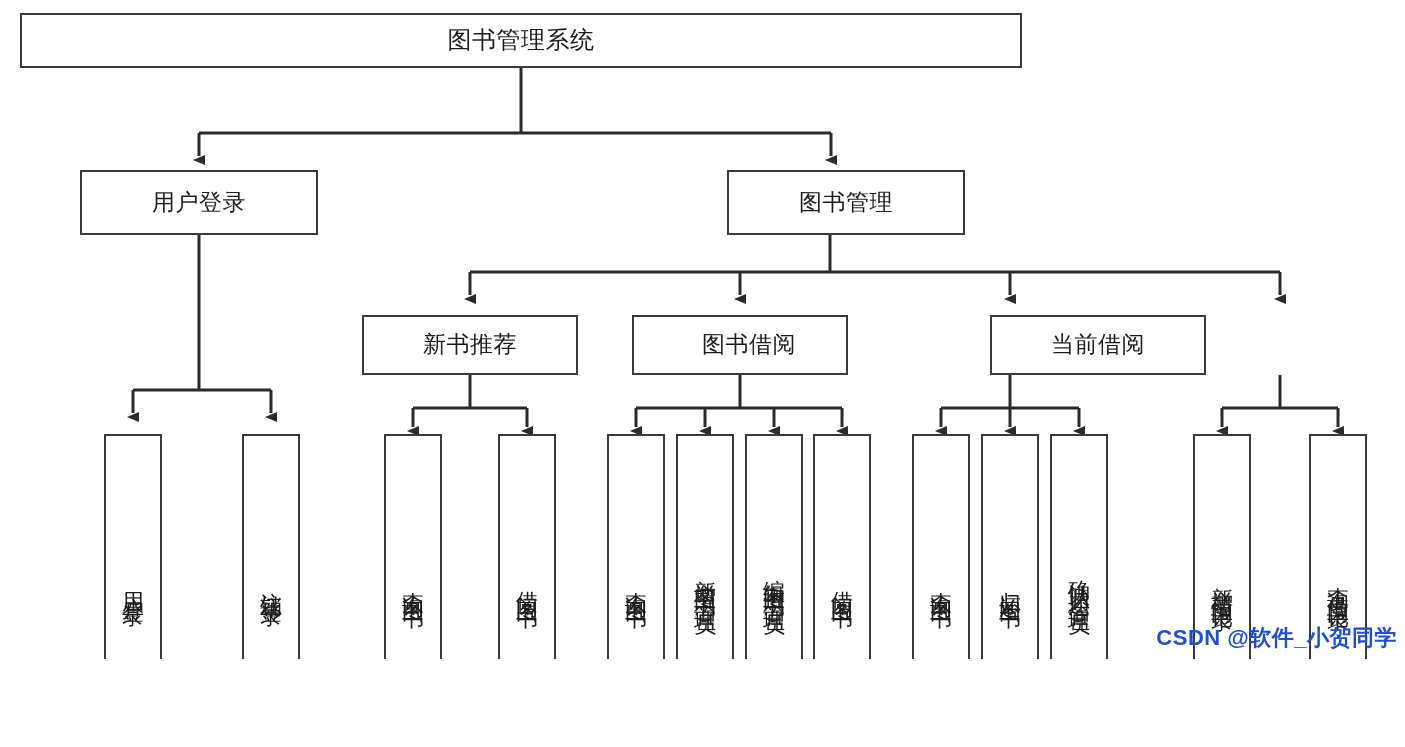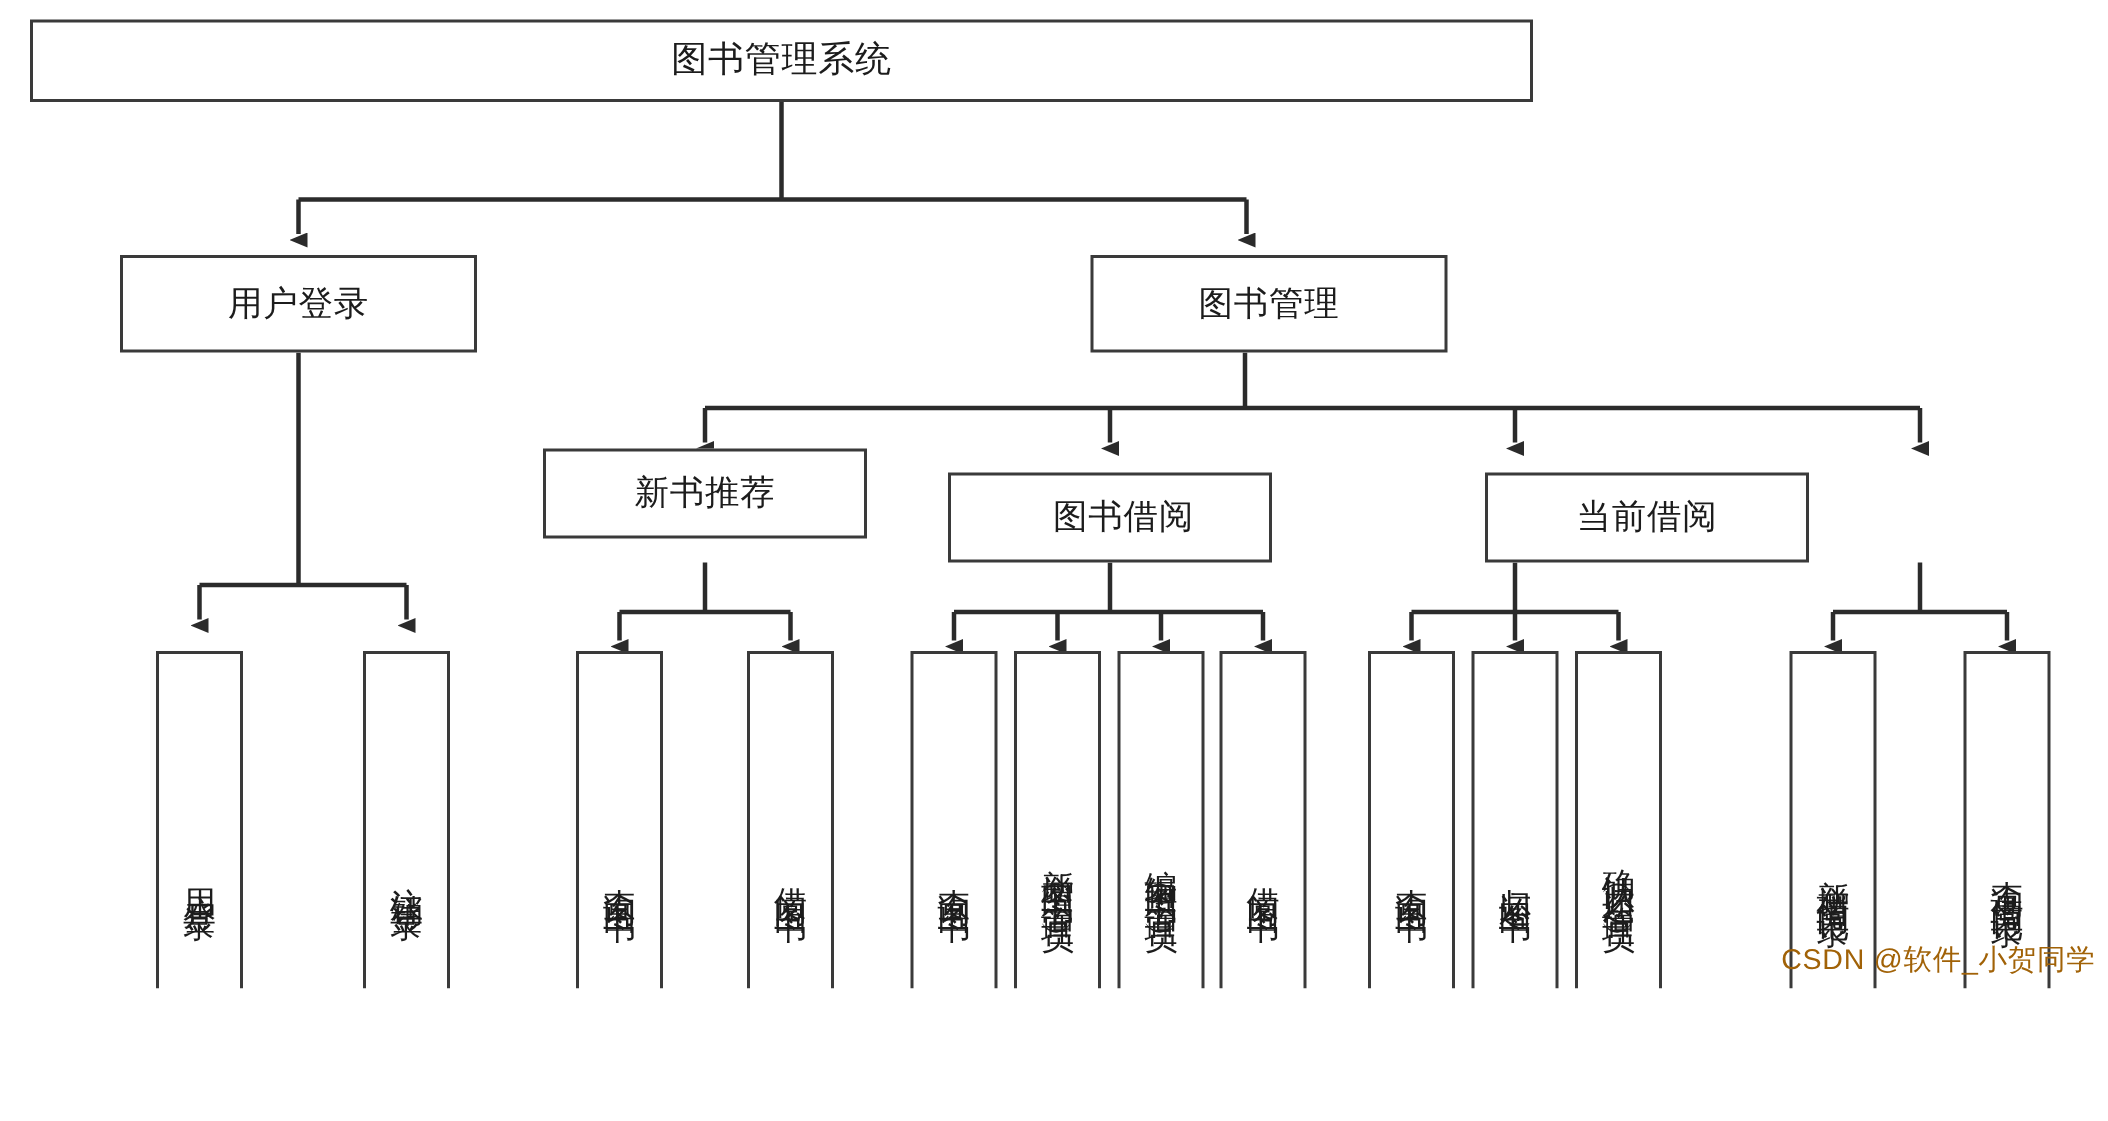--- a/index.html
+++ b/index.html
@@ -56,25 +56,26 @@
     letter-spacing: 5px;
     white-space: nowrap;
   }
   .node.root {
     font-size: 24px;
   }
   .watermark {
     position: absolute;
     right: 8px;
     bottom: 6px;
-    font-size: 19px;
-    color: #a16207;
+    font-size: 22px;
+    color: #1d4ed8;
     z-index: 5;
     white-space: nowrap;
     letter-spacing: 0.5px;
+    font-weight: bold;
   }
 </style>
 </head>
 <body>
 
 <div id="canvas">
 
   <svg id="wires" viewBox="0 0 1405 747" xmlns="http://www.w3.org/2000/svg">
     <defs>
       <marker id="arrow" markerWidth="10" markerHeight="12" refX="1" refY="6" orient="auto" markerUnits="userSpaceOnUse">
@@ -130,21 +131,21 @@
   </div>
 
   <div class="node h" style="left:80px; top:170px; width:238px; height:65px;">
     <span>用户登录</span>
   </div>
 
   <div class="node h" style="left:711px; top:170px; width:238px; height:65px;margin-left:16px;">
     <span>图书管理</span>
   </div>
 
-  <div class="node h" style="left:362px; top:299px; width:216px; height:60px;text-align:center;">
+  <div class="node h" style="left:362px; top:315px; width:216px; height:60px;text-align:center;">
     <span>新书推荐</span>
   </div>
 
   <div class="node h" style="left:632px; top:315px; width:216px; height:60px;padding-left:18px;">
     <span>图书借阅</span>
   </div>
 
   <div class="node h" style="left:946px; top:315px; width:216px; height:60px;margin-left:44px;">
     <span>当前借阅</span>
   </div>

